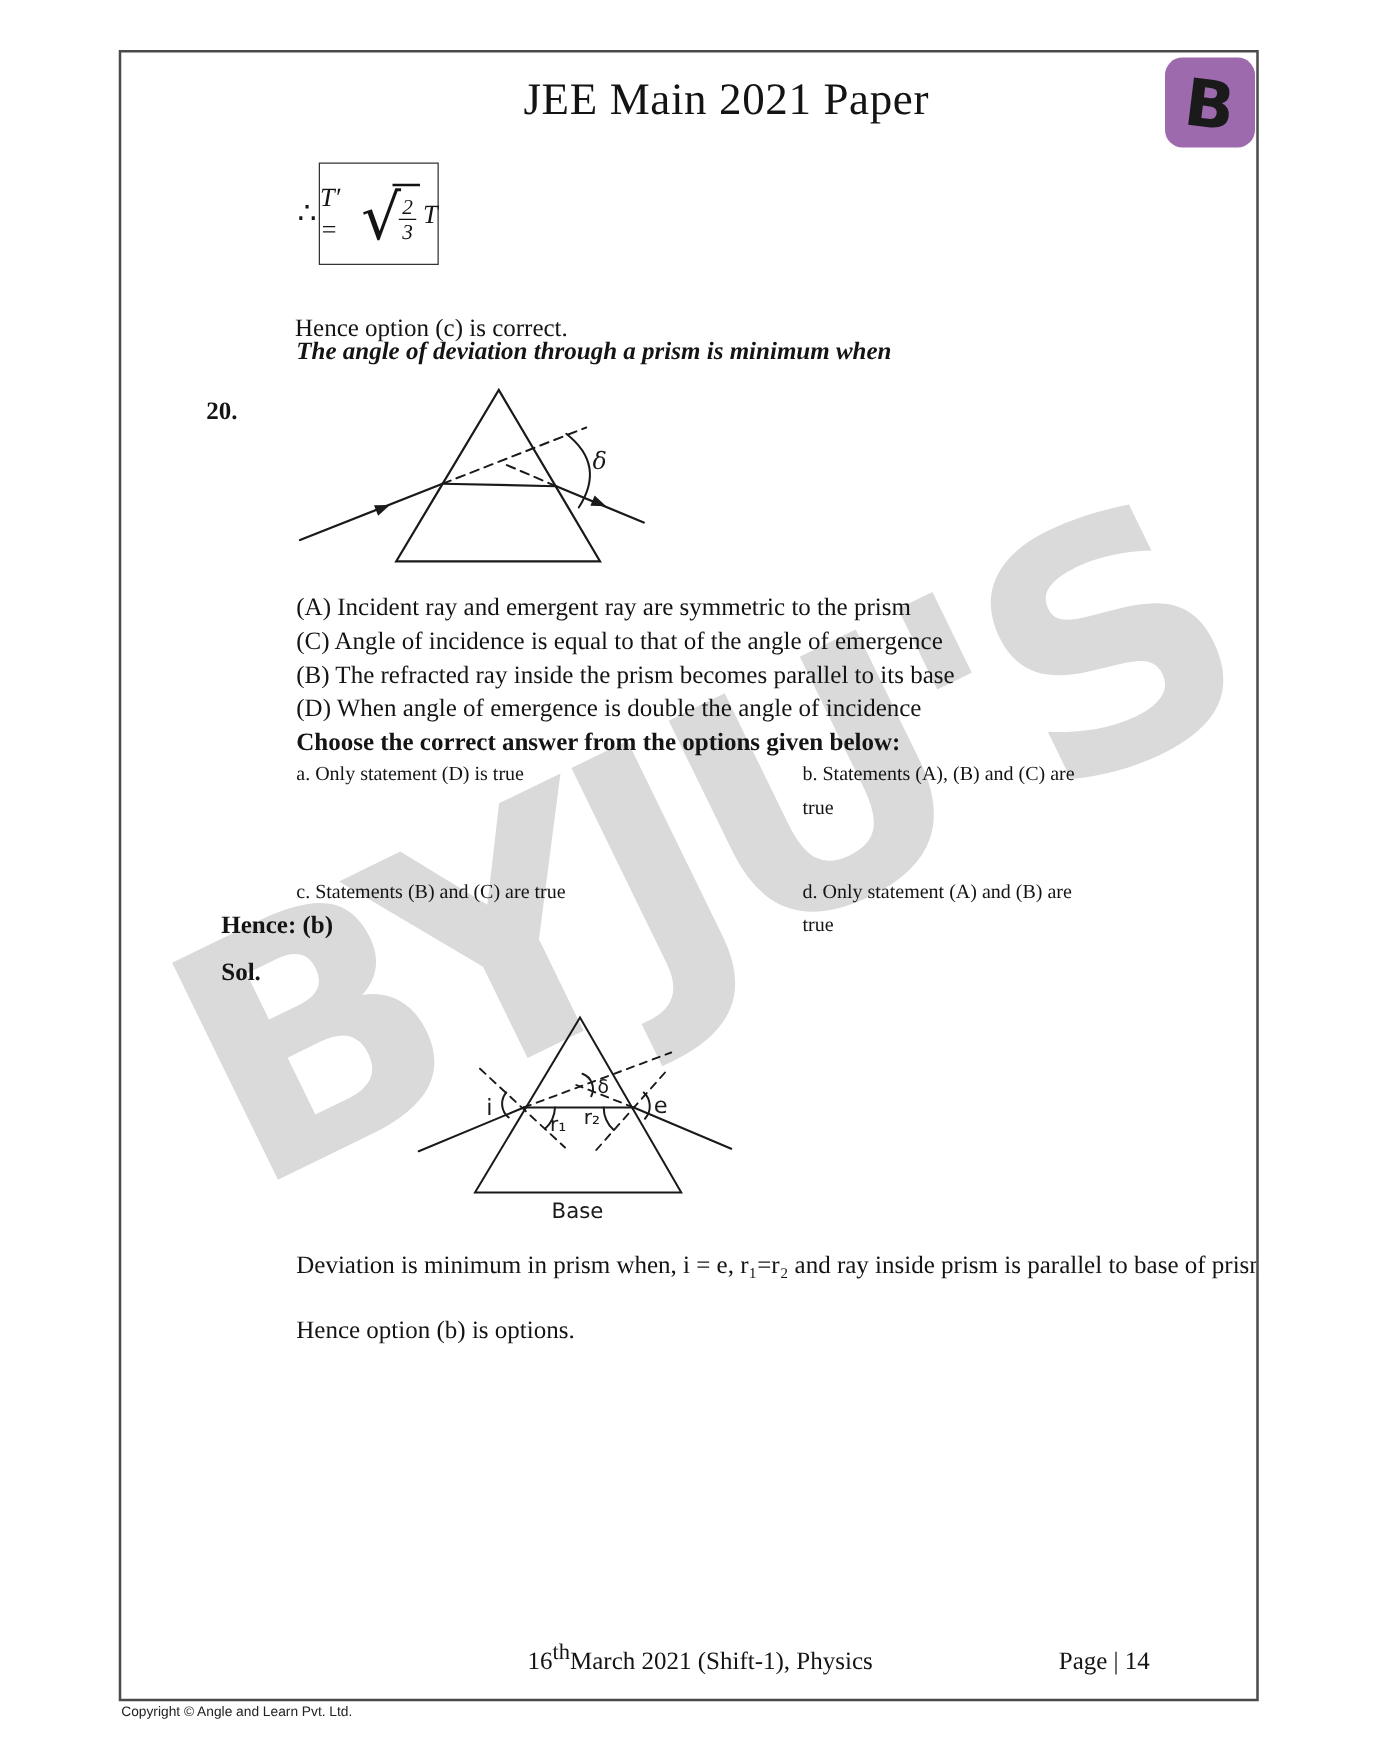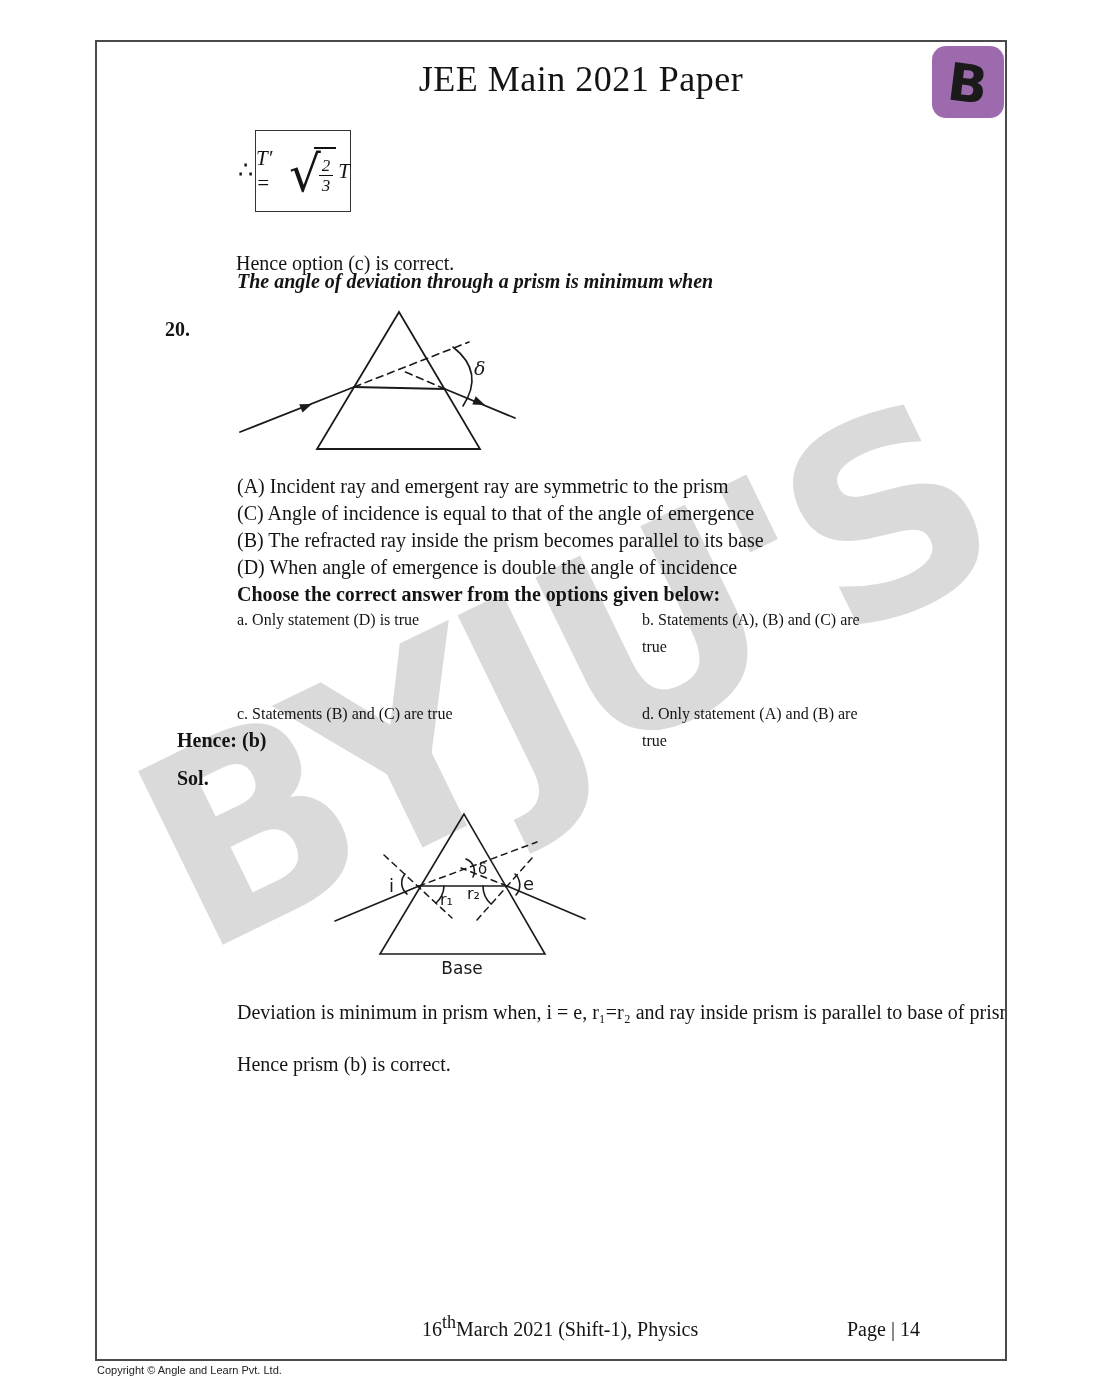--- a/index.html
+++ b/index.html
@@ -145,20 +145,20 @@
     <path d="M 144 57 A 13 13 0 0 1 151 75"></path>
     <text x="67" y="90" font-size="18" font-family="DejaVu Sans, sans-serif">i</text>
     <text x="118" y="103" font-size="16" font-family="DejaVu Sans, sans-serif">r₁</text>
     <text x="145" y="97" font-size="16" font-family="DejaVu Sans, sans-serif">r₂</text>
     <text x="201" y="88" font-size="18" font-family="DejaVu Sans, sans-serif">e</text>
     <text x="156" y="72" font-size="15" font-family="DejaVu Sans, sans-serif">δ</text>
     <text x="140" y="172" font-size="17" text-anchor="middle" font-family="DejaVu Sans, sans-serif">Base</text>
   </svg>
 
   <div class="expl">Deviation is minimum in prism when, i = e, r₁=r₂ and ray inside prism is parallel to base of prism.</div>
-  <div class="abs body-line" style="left:140px;top:1011px;">Hence prism (b) is correct.</div>
+  <div class="abs body-line" style="left:140px;top:1011px;">Hence option (b) is options.</div>
 
   <div class="abs footer-date"><span>16</span><sup class="th">th</sup><span>March 2021 (Shift-1), Physics</span></div>
   <div class="abs footer-page">Page | 14</div>
 
 </div>
 
 <div class="copyright">Copyright © Angle and Learn Pvt. Ltd.</div>
 
 </body></html>

